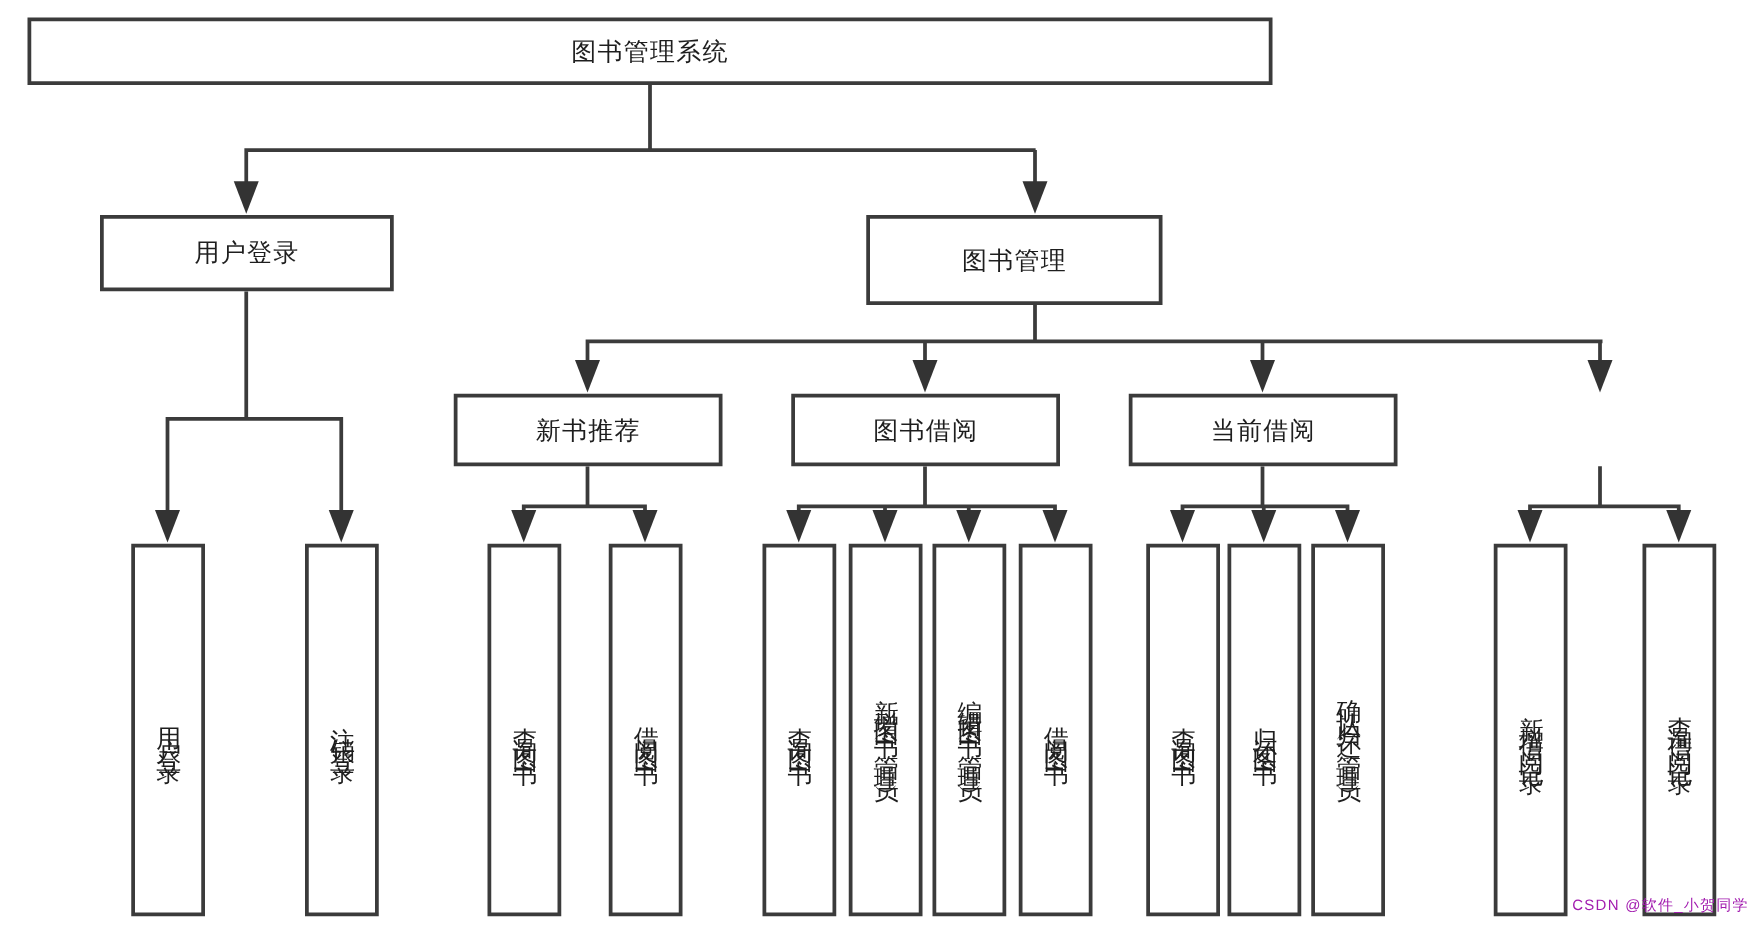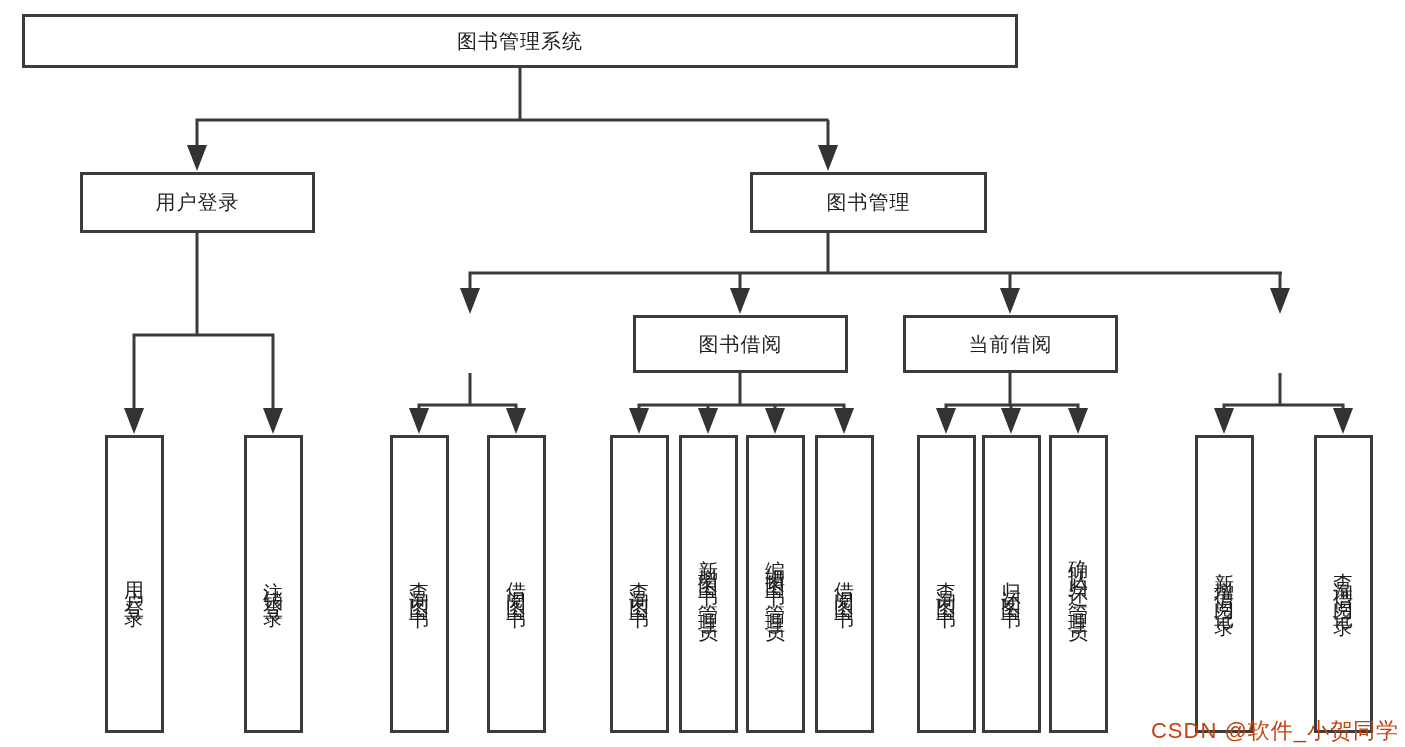--- a/index.html
+++ b/index.html
@@ -25,21 +25,21 @@
     align-items: center;
     justify-content: center;
     font-size: 20px;
     color: #1e1e1e;
     z-index: 1;
     letter-spacing: 1px;
     white-space: nowrap;
   }
   .root-node   { left: 22px;  top: 14px;  width: 996px; height: 54px; }
   .lvl2-a      { left: 80px;  top: 172px; width: 235px; height: 61px; }
-  .lvl2-b      { left: 750px; top: 172px; width: 237px; height: 61px; }
+  .lvl2-b      { left: 693px; top: 172px; width: 237px; height: 72px; }
   .lvl3        { top: 315px; width: 215px; height: 58px; }
   .lvl3-a { left: 363px; }
   .lvl3-b { left: 633px; }
   .lvl3-c { left: 903px; }
   .lvl3-d { left: 1173px; }
   .leaf {
     top: 435px;
     width: 59px;
     height: 298px;
   }
@@ -49,22 +49,22 @@
     letter-spacing: 9px;
     font-size: 20px;
     line-height: 1;
     max-height: 288px;
   }
   .watermark {
     position: absolute;
     right: 6px;
     top: 716px;
     z-index: 2;
-    font-size: 22px;
-    color: #c2410c;
+    font-size: 12px;
+    color: #a21caf;
     letter-spacing: 1px;
     white-space: nowrap;
   }
 </style>
 </head>
 <body>
 
 <div class="canvas">
 
   <svg class="connectors" width="1405" height="747" viewBox="0 0 1405 747">
@@ -114,20 +114,23 @@
     <span>图书管理系统</span>
   </div>
 
   <div class="node lvl2-a">
     <span>用户登录</span>
   </div>
   <div class="node lvl2-b">
     <span>图书管理</span>
   </div>
 
+  <div class="node lvl3 lvl3-a">
+    <span>新书推荐</span>
+  </div>
   <div class="node lvl3 lvl3-c">
     <span>当前借阅</span>
   </div>
   <div class="node lvl3 lvl3-b">
     <span>图书借阅</span>
   </div>
 
   <div class="node leaf" style="left:105px">
     <span>用户登录</span>
   </div>

